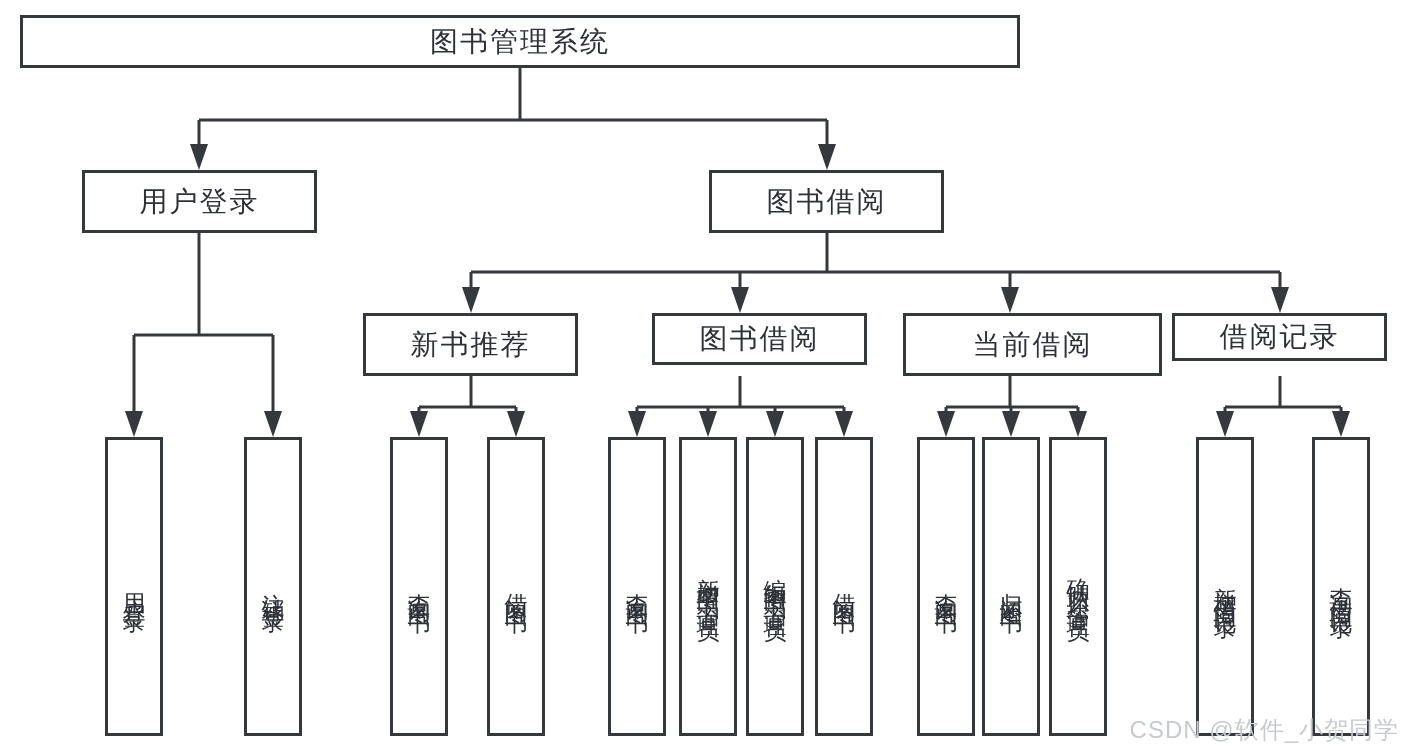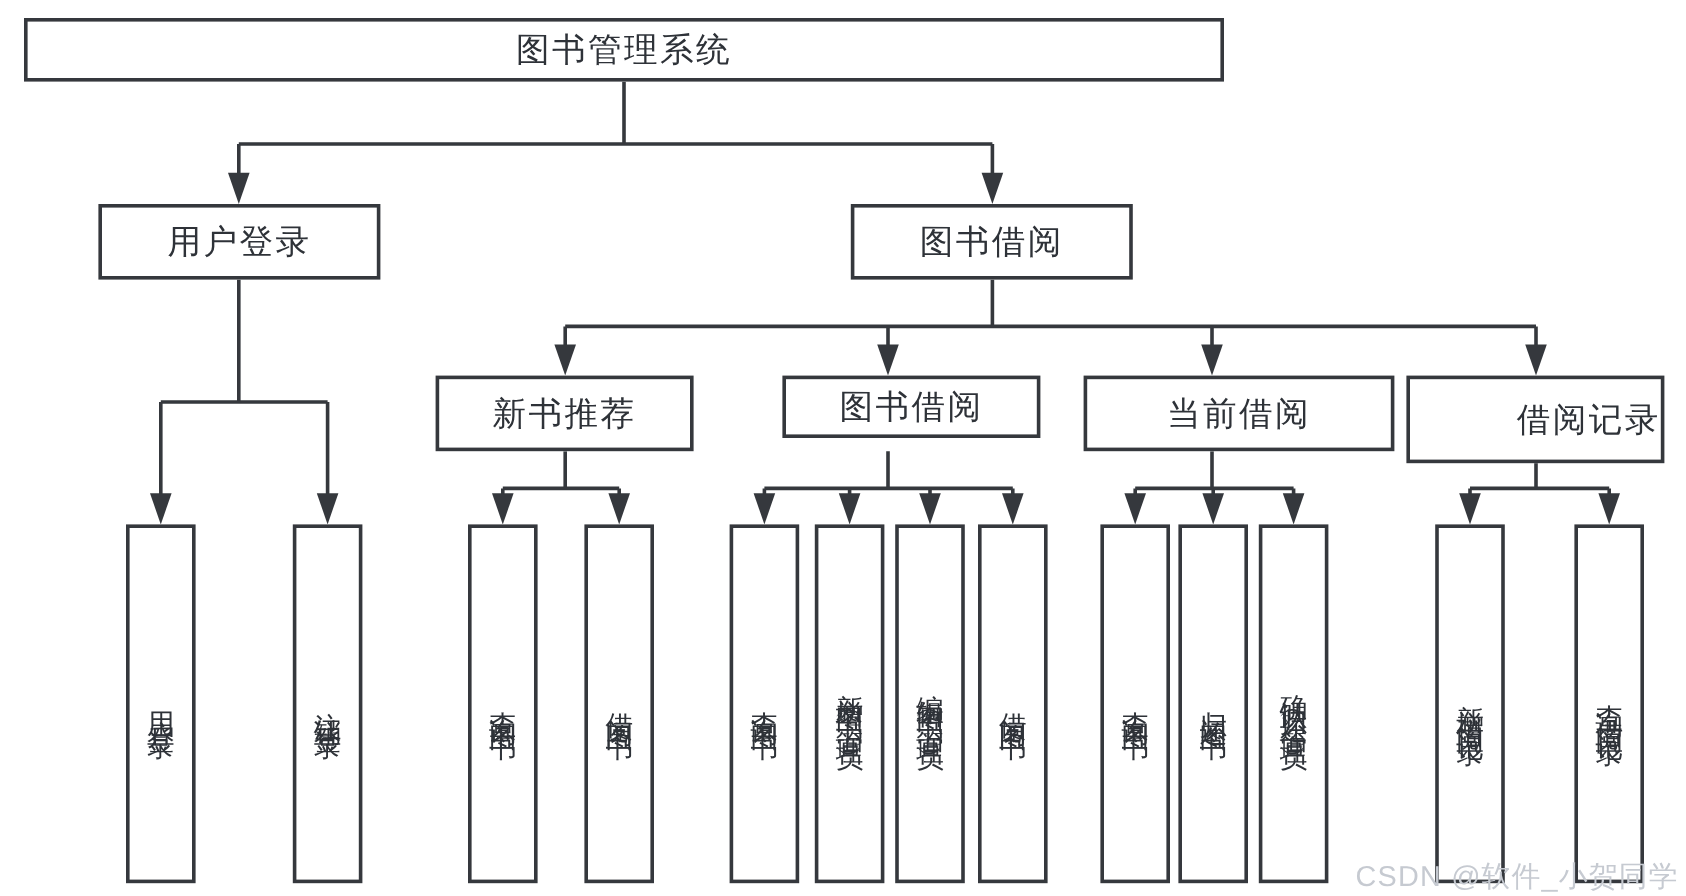--- a/index.html
+++ b/index.html
@@ -114,21 +114,21 @@
 
   <div class="box h" style="left:363px;top:313px;width:215px;height:63px;">
     <span>新书推荐</span>
   </div>
   <div class="box h" style="left:652px;top:313px;width:215px;height:52px;">
     <span>图书借阅</span>
   </div>
   <div class="box h" style="left:903px;top:313px;width:259px;height:63px;">
     <span>当前借阅</span>
   </div>
-  <div class="box h" style="left:1172px;top:313px;width:215px;height:73px;justify-content:flex-end;">
+  <div class="box h" style="left:1172px;top:313px;width:215px;height:48px;">
     <span>借阅记录</span>
   </div>
 
   <div class="box v" style="left:105px;top:437px;width:58px;height:299px;">
     <span>用户登录</span>
   </div>
   <div class="box v" style="left:244px;top:437px;width:58px;height:299px;">
     <span>注销登录</span>
   </div>
 

